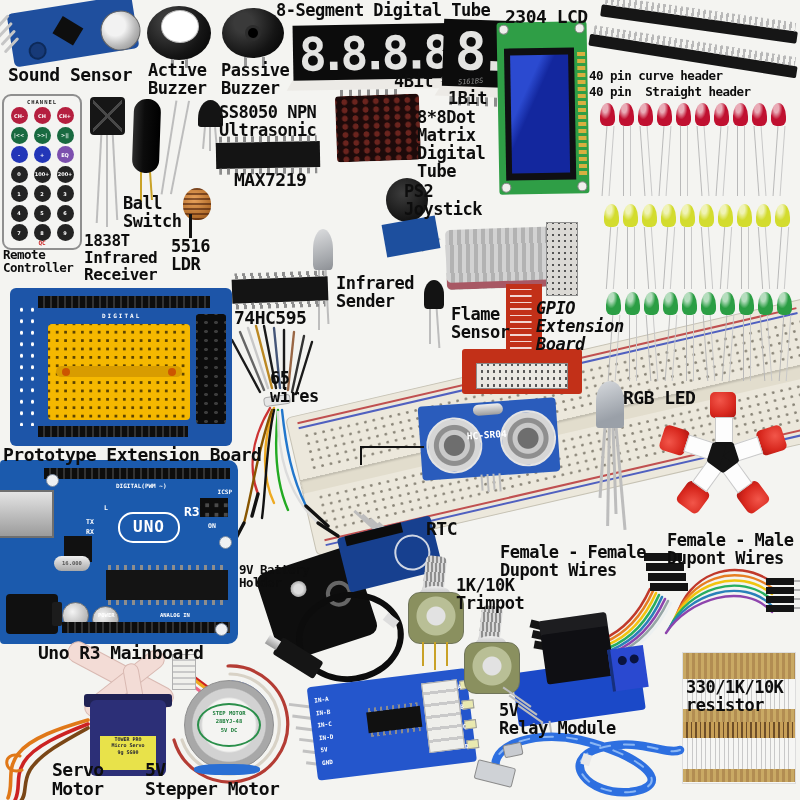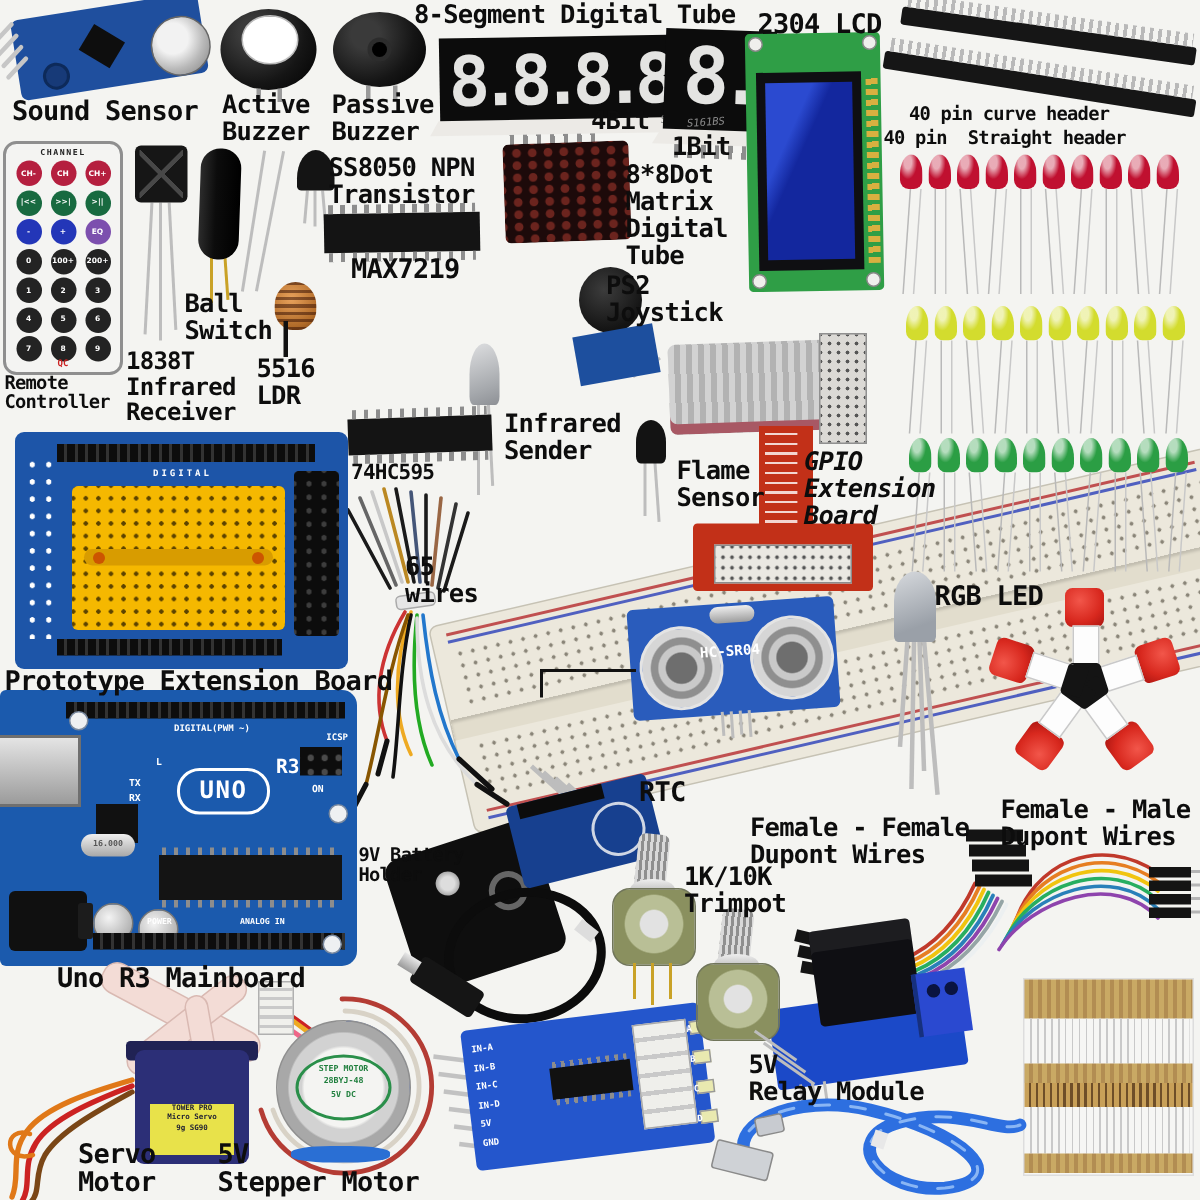--- a/index.html
+++ b/index.html
@@ -688,41 +688,41 @@
 
   <div class="lbl" style="left:8px;top:65px;font-size:18px;">Sound Sensor</div>
   <div class="lbl" style="left:148px;top:61px;">Active
 Buzzer</div>
   <div class="lbl" style="left:221px;top:61px;">Passive
 Buzzer</div>
   <div class="lbl" style="left:276px;top:1px;">8-Segment Digital Tube</div>
   <div class="lbl" style="left:394px;top:72px;">4Bit</div>
   <div class="lbl" style="left:448px;top:89px;">1Bit</div>
   <div class="lbl" style="left:505px;top:7px;font-size:18px;">2304 LCD</div>
-  <div class="lbl sm" style="left:606px;top:69px;">40 pin curve header</div>
+  <div class="lbl sm" style="left:589px;top:69px;">40 pin curve header</div>
   <div class="lbl sm" style="left:589px;top:85px;">40 pin  Straight header</div>
   <div class="lbl" style="left:219px;top:103px;">SS8050 NPN
-Transistor</div>
+Ultrasonic</div>
   <div class="lbl" style="left:417px;top:108px;">8*8Dot
 Matrix
 Digital
 Tube</div>
   <div class="lbl" style="left:234px;top:170px;font-size:18px;">MAX7219</div>
   <div class="lbl" style="left:123px;top:194px;">Ball
 Switch</div>
   <div class="lbl" style="left:404px;top:182px;">PS2
 Joystick</div>
   <div class="lbl" style="left:84px;top:233px;font-size:16px;">1838T
 Infrared
 Receiver</div>
   <div class="lbl" style="left:171px;top:237px;">5516
 LDR</div>
   <div class="lbl sm" style="left:3px;top:248px;">Remote
 Controller</div>
-  <div class="lbl" style="left:234px;top:308px;font-size:14px;">74HC595</div>
+  <div class="lbl" style="left:234px;top:308px;font-size:18px;">74HC595</div>
   <div class="lbl" style="left:336px;top:274px;">Infrared
 Sender</div>
   <div class="lbl" style="left:451px;top:305px;">Flame
 Sensor</div>
   <div class="lbl" style="left:536px;top:299px;font-style:italic;">GPIO
 Extension
 Board</div>
   <div class="lbl" style="left:270px;top:369px;">65
 wires</div>
   <div class="lbl" style="left:3px;top:445px;font-size:18px;">Prototype Extension Board</div>
@@ -736,14 +736,16 @@
 Dupont Wires</div>
   <div class="lbl" style="left:667px;top:531px;">Female - Male
 Dupont Wires</div>
   <div class="lbl" style="left:38px;top:643px;font-size:18px;">Uno R3 Mainboard</div>
   <div class="lbl" style="left:52px;top:760px;font-size:18px;">Servo
 Motor</div>
   <div class="lbl" style="left:145px;top:760px;font-size:18px;">5V
 Stepper Motor</div>
   <div class="lbl" style="left:499px;top:701px;">5V
 Relay Module</div>
+  <div class="lbl" style="left:686px;top:678px;">330/1K/10K
+resistor</div>
 
 </div>
 
 </body></html>

